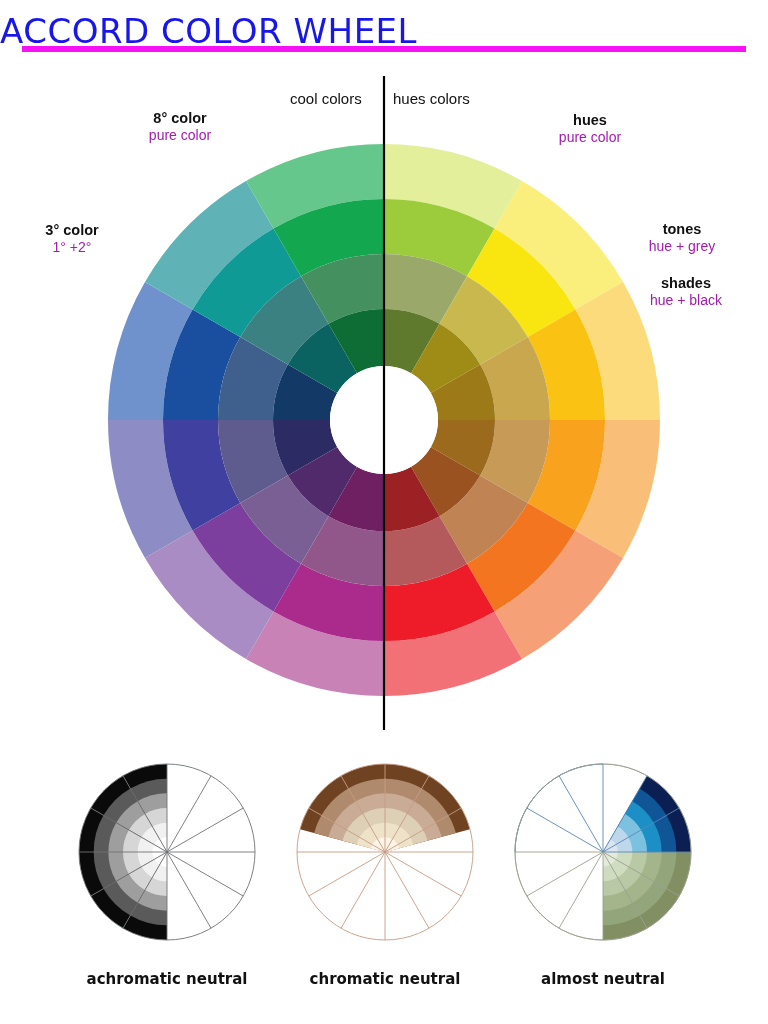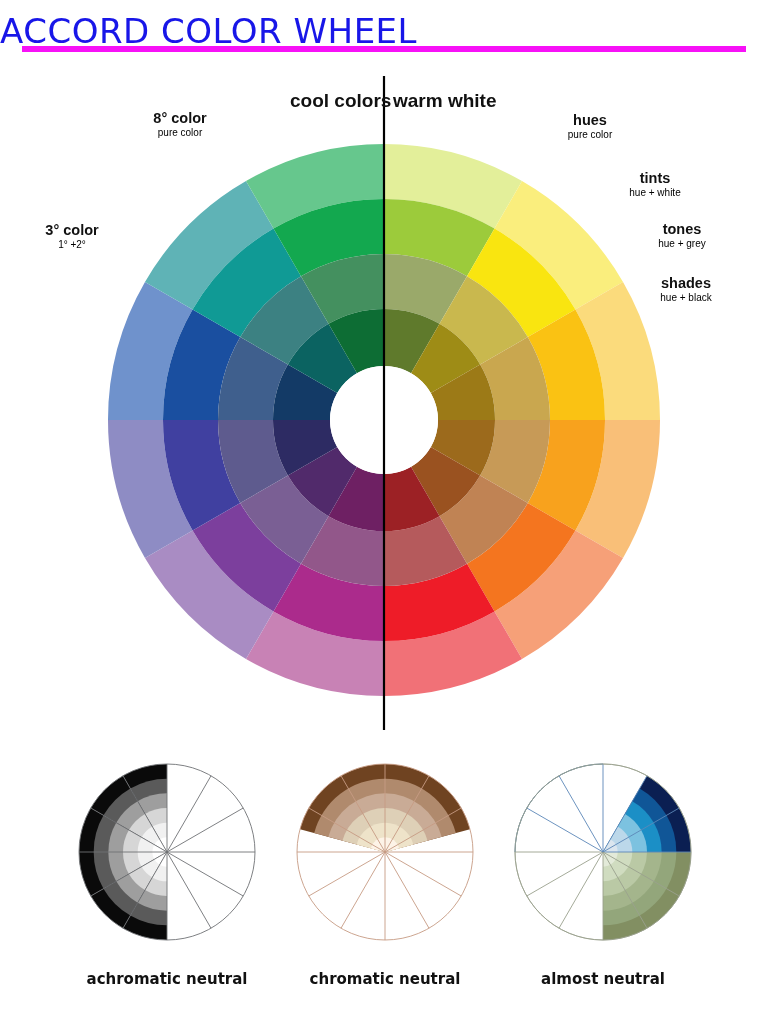--- a/index.html
+++ b/index.html
@@ -64,30 +64,30 @@
     white-space: nowrap;
   }
   .callout .lbl-title {
     display: block;
     font-size: 14.5px;
     font-weight: bold;
     color: #111111;
   }
   .callout .lbl-sub {
     display: block;
-    font-size: 10px;
+    font-size: 14px;
     font-weight: normal;
-    color: #000000;
+    color: #a21caf;
   }
   .callout.center{ text-align: center; }
 
   .axis-label {
     position: absolute;
-    font-size: 19px;
-    font-weight: bold;
+    font-size: 15px;
+    font-weight: normal;
     color: #111111;
     white-space: nowrap;
   }
 
   
   #bottom-row {
     position: absolute;
     left: 0;
     top: 752px;
     width: 700px;
@@ -167,38 +167,34 @@
         <path d="M 245.9999999999999 180.976988555495 A 276 276 0 0 1 383.99999999999994 144 L 383.99999999999994 199 A 221 221 0 0 0 273.4999999999999 228.60838576363912 Z" fill="#66c78d" shape-rendering="geometricPrecision"></path>
         <path d="M 273.4999999999999 228.60838576363912 A 221 221 0 0 1 383.99999999999994 199 L 383.99999999999994 254 A 166 166 0 0 0 300.99999999999994 276.23978297178326 Z" fill="#13a84f" shape-rendering="geometricPrecision"></path>
         <path d="M 300.99999999999994 276.23978297178326 A 166 166 0 0 1 383.99999999999994 254 L 384 309 A 111 111 0 0 0 328.49999999999994 323.87118017992736 Z" fill="#44905f" shape-rendering="geometricPrecision"></path>
         <path d="M 328.49999999999994 323.87118017992736 A 111 111 0 0 1 384 309 L 384 366 A 54 54 0 0 0 357 373.2346281956403 Z" fill="#0d6d34" shape-rendering="geometricPrecision"></path>
       </g>
     <circle cx="384" cy="420" r="54" fill="#ffffff"></circle>
     <line id="wheel-divider" x1="384" y1="76" x2="384" y2="730" stroke="#000000" stroke-width="2.2"></line>
   </svg>
 
   <div class="axis-label" style="left:290px; top:90px;">cool colors</div>
-  <div class="axis-label" style="left:393px; top:90px;">warm white</div>
+  <div class="axis-label" style="left:393px; top:90px;">hues colors</div>
 
   <div class="callout center" style="left:90px; top:110px; width:180px;">
     <span class="lbl-title">8° color</span>
     <span class="lbl-sub">pure color</span>
   </div>
   <div class="callout center" style="left:-18px; top:222px; width:180px;">
     <span class="lbl-title">3° color</span>
     <span class="lbl-sub">1° +2°</span>
   </div>
 
   <div class="callout center" style="left:500px; top:112px; width:180px;">
     <span class="lbl-title">hues</span>
     <span class="lbl-sub">pure color</span>
-  </div>
-  <div class="callout center" style="left:565px; top:170px; width:180px;">
-    <span class="lbl-title">tints</span>
-    <span class="lbl-sub">hue + white</span>
   </div>
   <div class="callout center" style="left:592px; top:221px; width:180px;">
     <span class="lbl-title">tones</span>
     <span class="lbl-sub">hue + grey</span>
   </div>
   <div class="callout center" style="left:596px; top:275px; width:180px;">
     <span class="lbl-title">shades</span>
     <span class="lbl-sub">hue + black</span>
   </div>
 </div>

